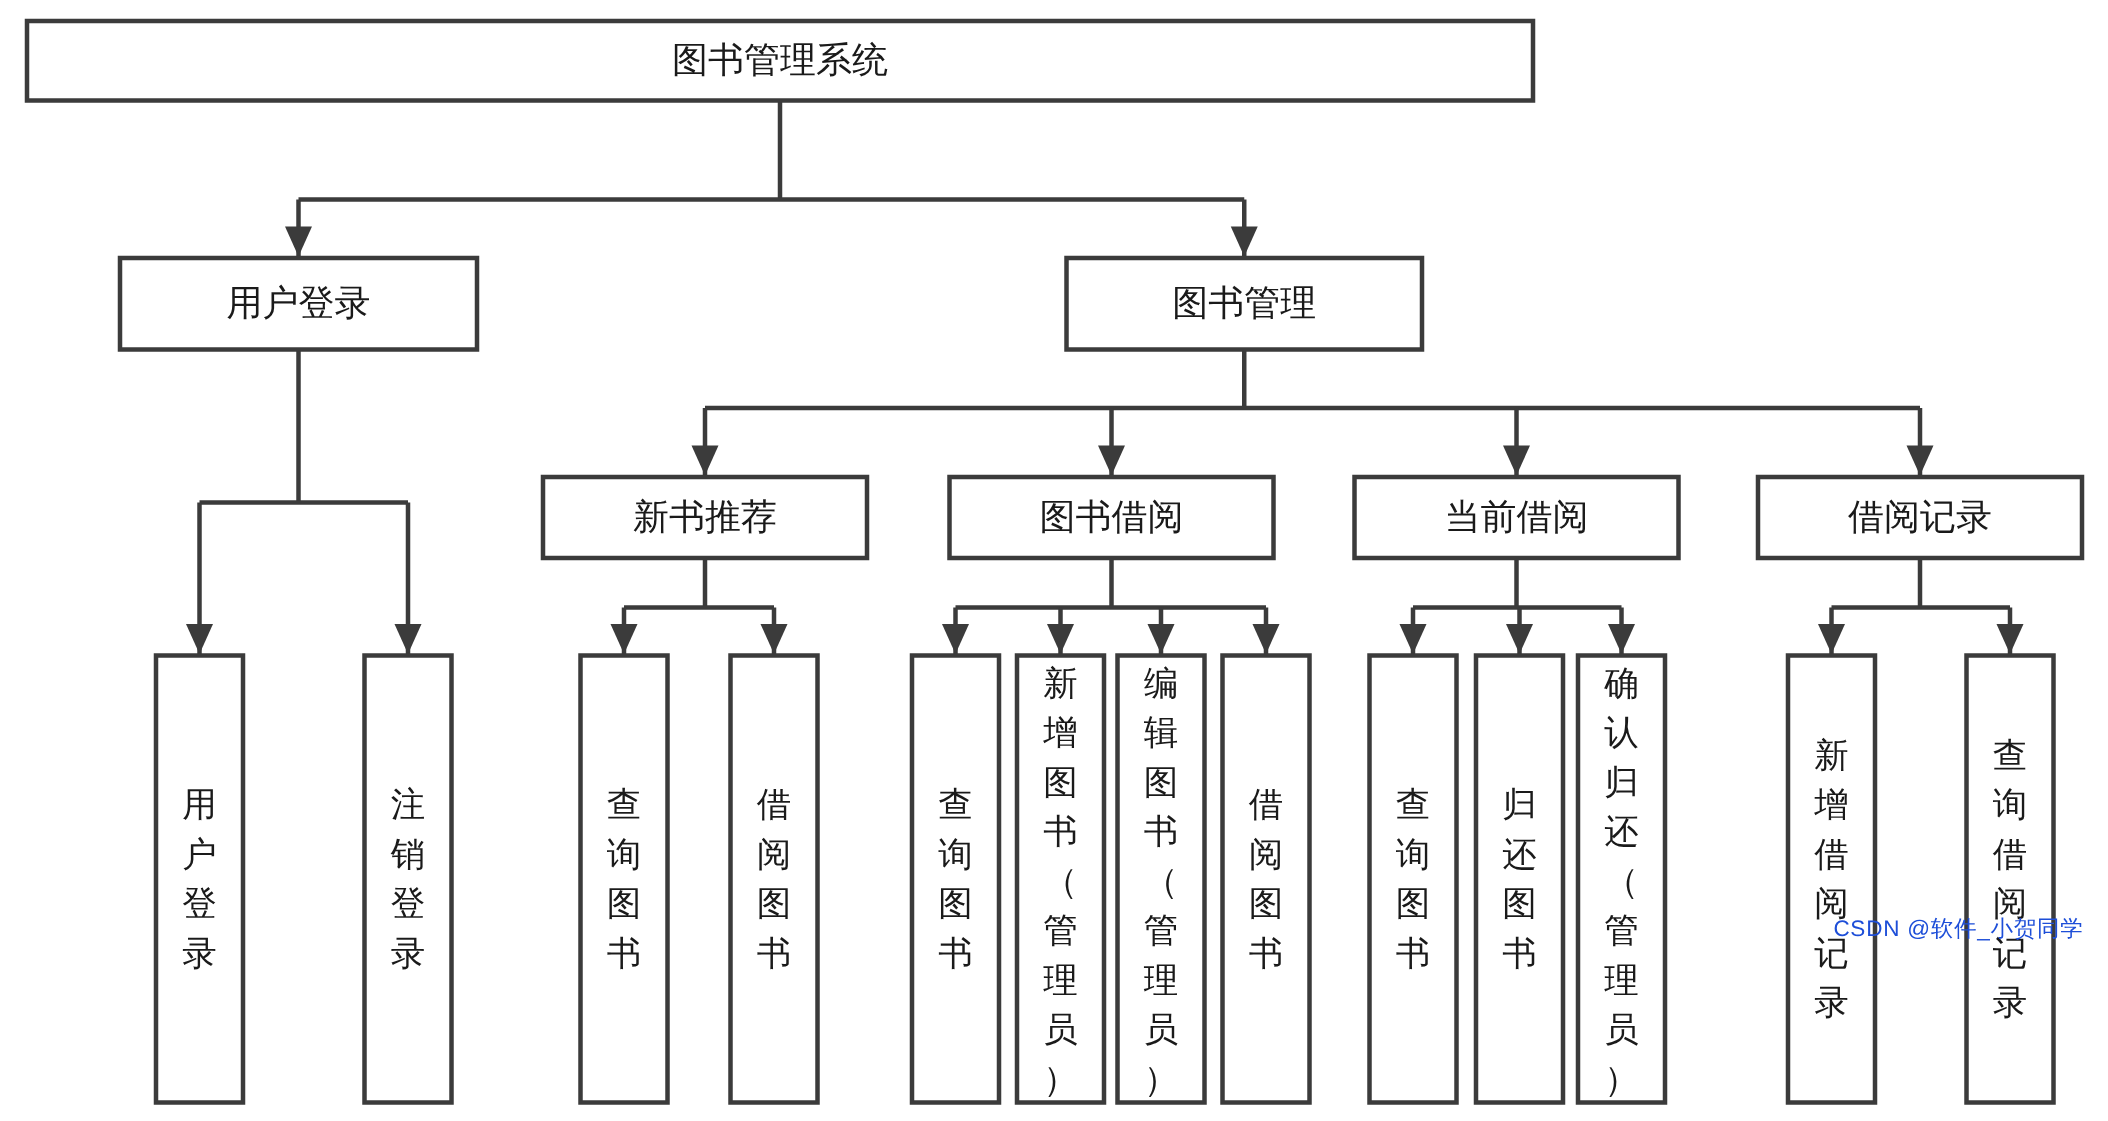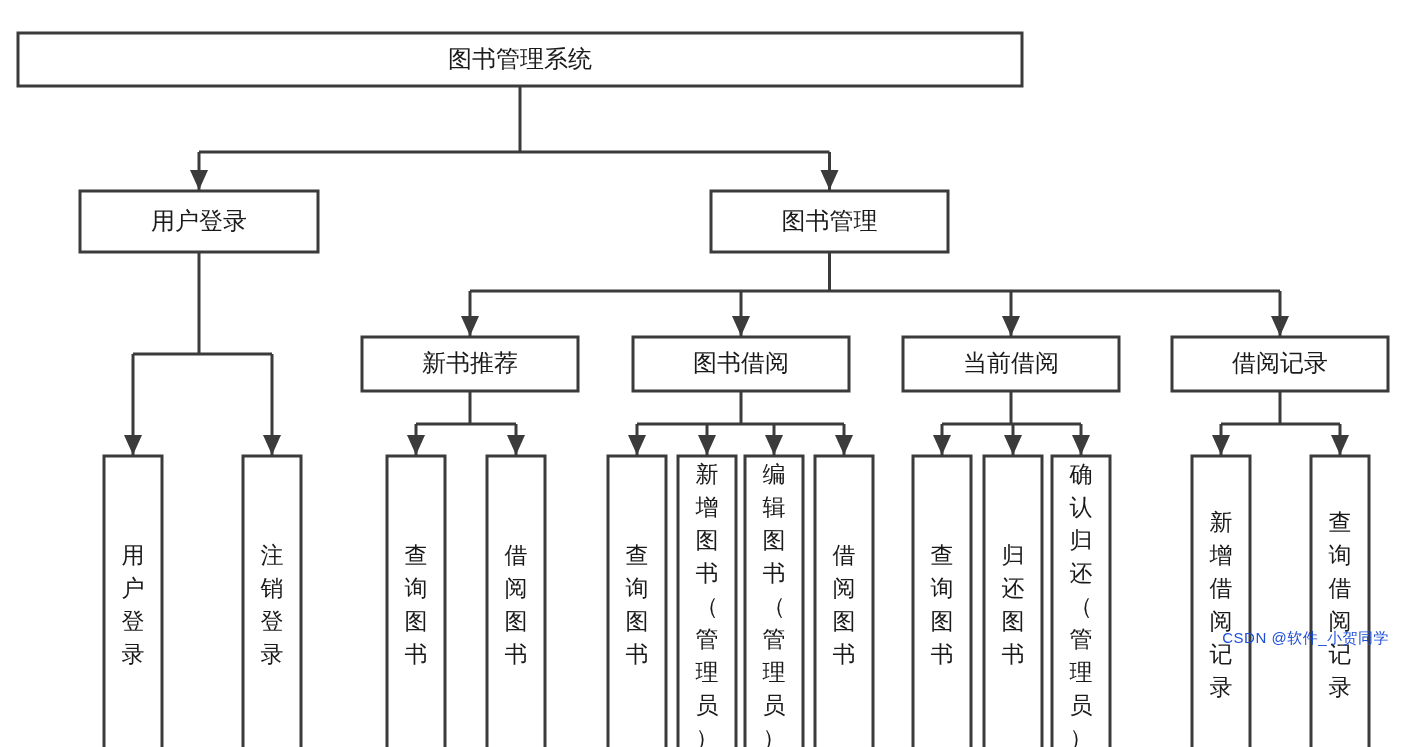--- a/index.html
+++ b/index.html
@@ -12,21 +12,20 @@
     height: 747px;
     font-family: "Liberation Sans", "DejaVu Sans", sans-serif;
     overflow: hidden;
     position: relative;
   }
   #diagram-root {
     position: absolute;
     left: 0; top: 0;
     width: 1405px;
     height: 635px;
-    margin-top: 19px;
   }
   svg.tree {
     display: block;
     width: 1405px;
     height: 747px;
   }
   .node-box {
     fill: #ffffff;
     stroke: #3b3b3b;
     stroke-width: 3;

